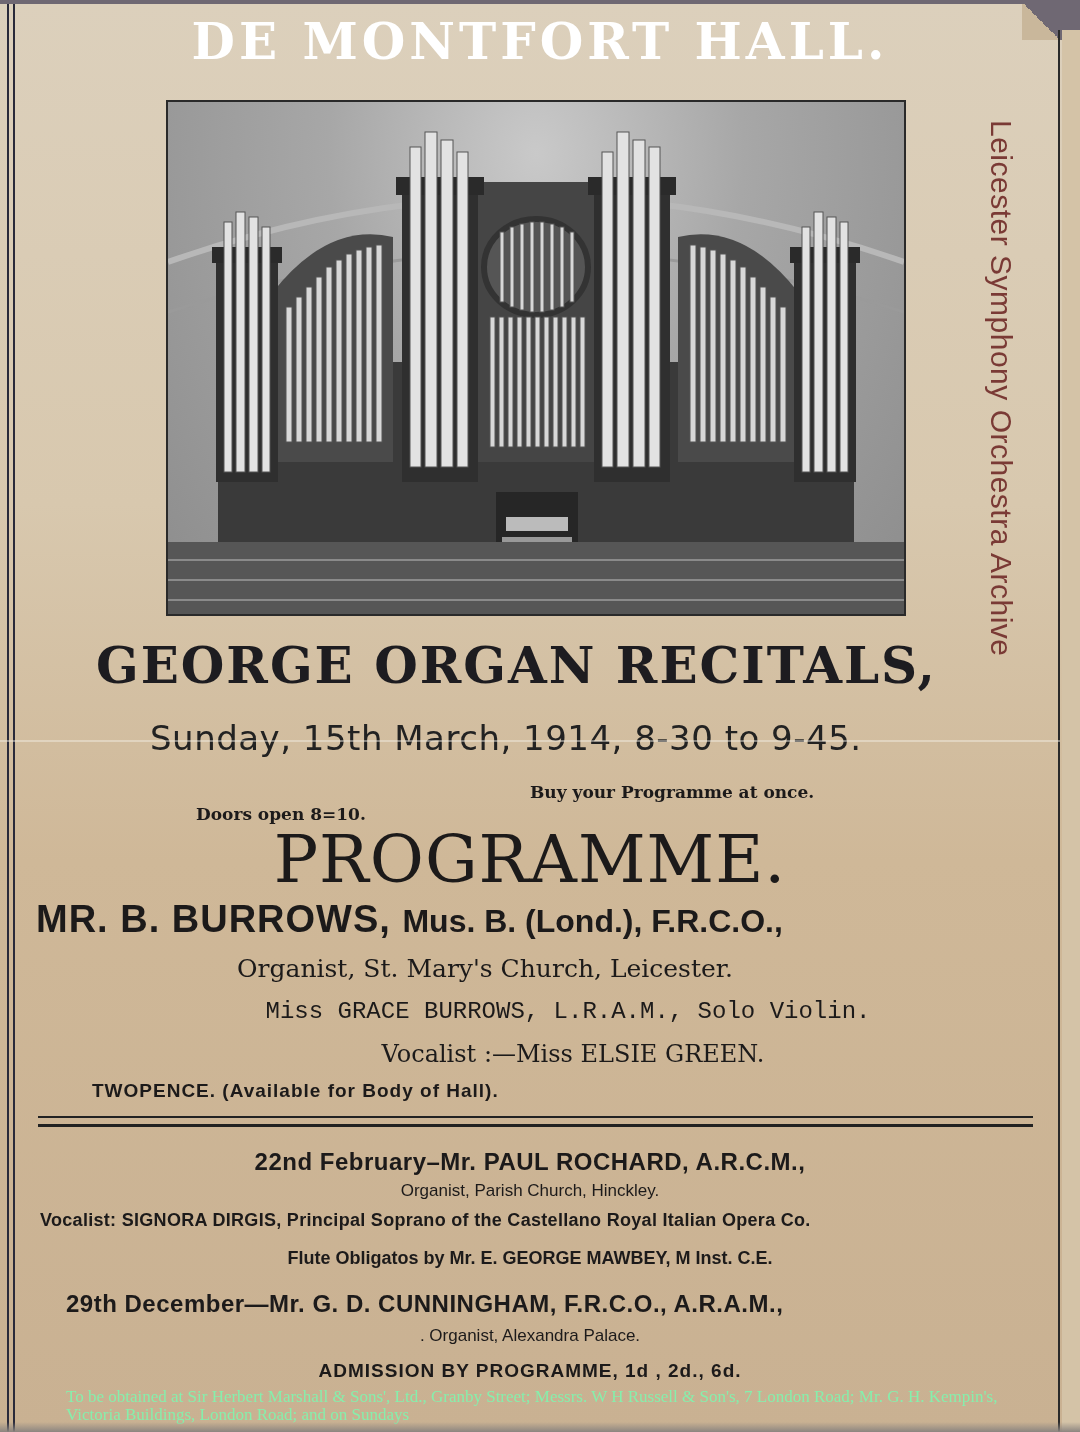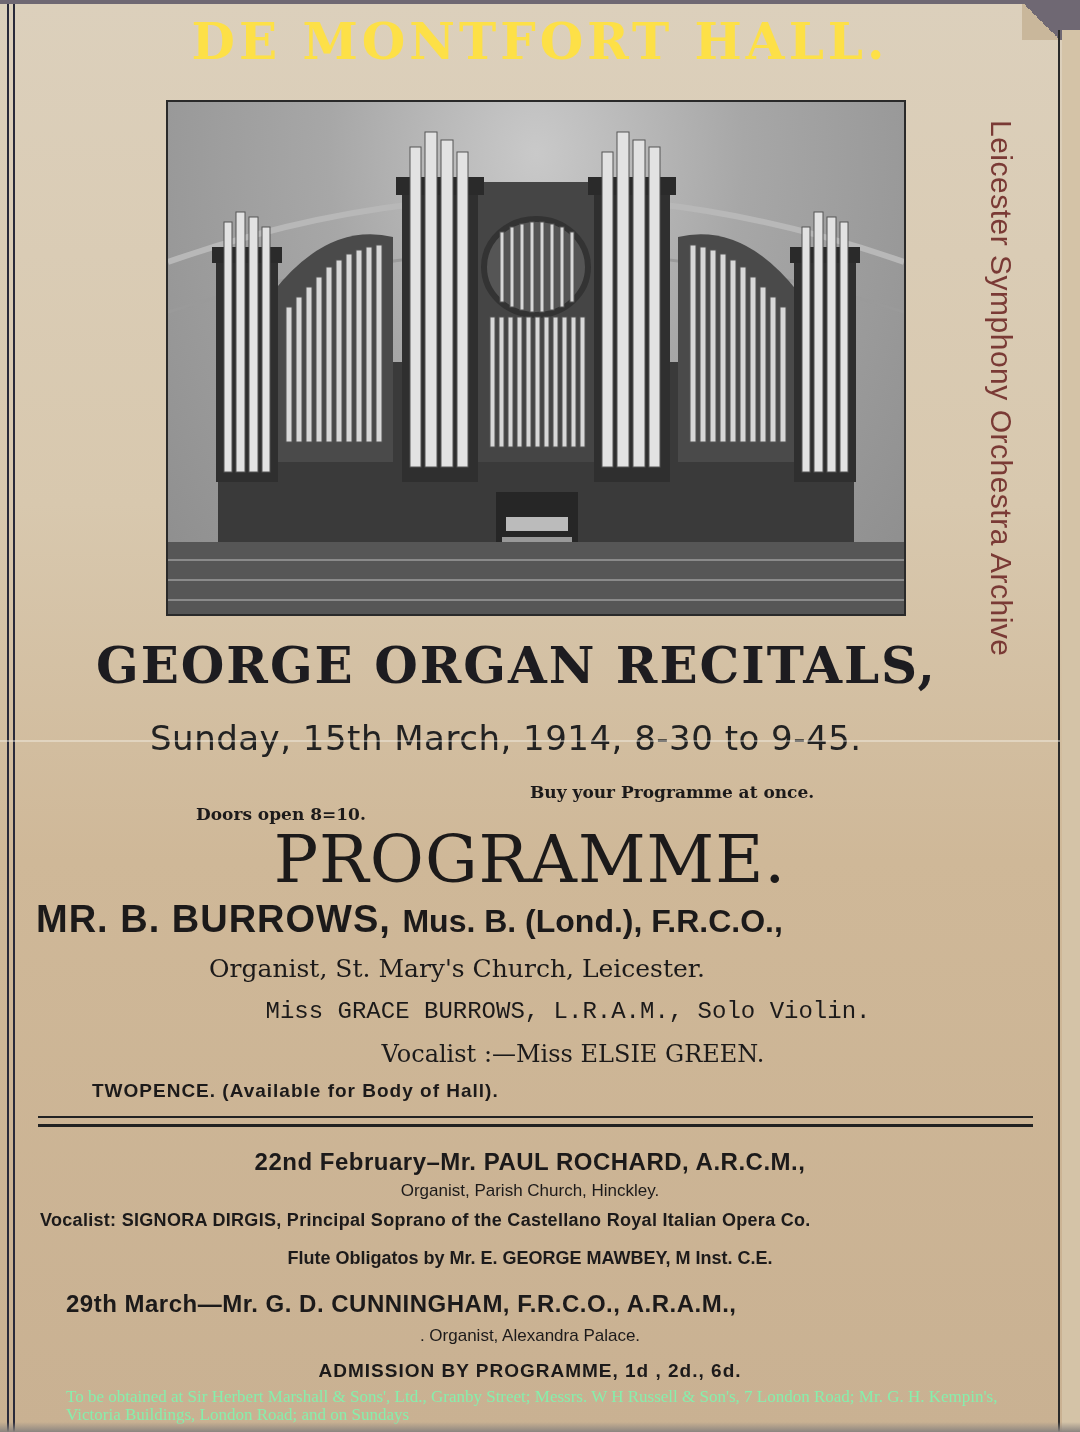--- a/index.html
+++ b/index.html
@@ -21,21 +21,21 @@
     position: absolute; left: 1062px; top: 30px; width: 18px; height: 1402px;
     background: #d4c3a7;
   }
   .border-left-a { position: absolute; left: 7px; top: 4px; width: 2px; height: 1428px; background: #2a2a3a; }
   .border-left-b { position: absolute; left: 13px; top: 4px; width: 2px; height: 1428px; background: #2a2a3a; }
   .border-right { position: absolute; left: 1058px; top: 30px; width: 2px; height: 1402px; background: #2a2a2a; }
 
   .title {
     position: absolute; left: 0; top: 12px; width: 1080px; text-align: center;
     font-family: "DejaVu Serif", serif; font-weight: bold;
-    font-size: 50px; letter-spacing: 4px; color: #fde047;
+    font-size: 50px; letter-spacing: 4px; color: #ffffff;
   }
 
   .organ-frame {
     position: absolute; left: 166px; top: 100px; width: 740px; height: 516px;
     border: 2px solid #2a2a2a; box-sizing: border-box; overflow: hidden;
     background: radial-gradient(ellipse at 50% 10%, #c9c9c9 0%, #a7a7a7 40%, #8c8c8c 100%);
   }
   .organ-frame svg { display: block; }
 
   .watermark {
@@ -72,21 +72,21 @@
     top: 810px; font-family: "DejaVu Serif", serif; font-size: 66px; letter-spacing: 1px;
     left: 0; width: 1060px; margin-top: 11px;
   }
   .organist-name {
     top: 898px; left: 36px; width: 1010px; text-align: left; white-space: nowrap;
     font-family: "Liberation Sans", sans-serif; font-weight: bold; font-size: 38px; letter-spacing: 1px;
   }
   .organist-name .quals { font-size: 32px; letter-spacing: 0; }
   .organist-church {
     top: 954px; left: 0; width: 914px;
-    font-family: "DejaVu Serif", serif; font-size: 25px;
+    font-family: "DejaVu Serif", serif; font-size: 25px; padding-left: 28px;
   }
   .violin {
     top: 998px; left: 0; width: 1080px;
     font-family: Liberation Mono, monospace; font-size: 24px; padding-left: 28px;
   }
   .vocalist {
     top: 1040px; left: 0; width: 1060px;
     font-family: "DejaVu Serif", serif; font-size: 24px; padding-left: 43px;
   }
   .twopence {
@@ -268,18 +268,18 @@
 <div class="twopence">TWOPENCE.  (Available for Body of Hall).</div>
 
 <div class="rule-a"></div>
 <div class="rule-b"></div>
 
 <div class="center r1-head">22nd February–Mr. PAUL ROCHARD, A.R.C.M.,</div>
 <div class="center r1-sub">Organist, Parish Church, Hinckley.</div>
 <div class="r1-vocal">Vocalist: SIGNORA DIRGIS, Principal Soprano of the Castellano Royal Italian Opera Co.</div>
 <div class="center r1-flute">Flute Obligatos by Mr. E. GEORGE MAWBEY, M Inst. C.E.</div>
 
-<div class="r2-head">29th March—Mr. G. D. CUNNINGHAM, F.R.C.O., A.R.A.M.,</div>
+<div class="r2-head">29th December—Mr. G. D. CUNNINGHAM, F.R.C.O., A.R.A.M.,</div>
 <div class="center r2-sub">. Organist, Alexandra Palace.</div>
 
 <div class="center admission">ADMISSION BY PROGRAMME, 1d , 2d., 6d.</div>
 <div class="obtain">To be obtained at Sir Herbert Marshall &amp; Sons', Ltd., Granby Street; Messrs. W H Russell &amp; Son's, 7 London Road; Mr. G. H. Kempin's, Victoria Buildings, London Road; and on Sundays</div>
 <div class="bottom-fade"></div>
 
 </body></html>

